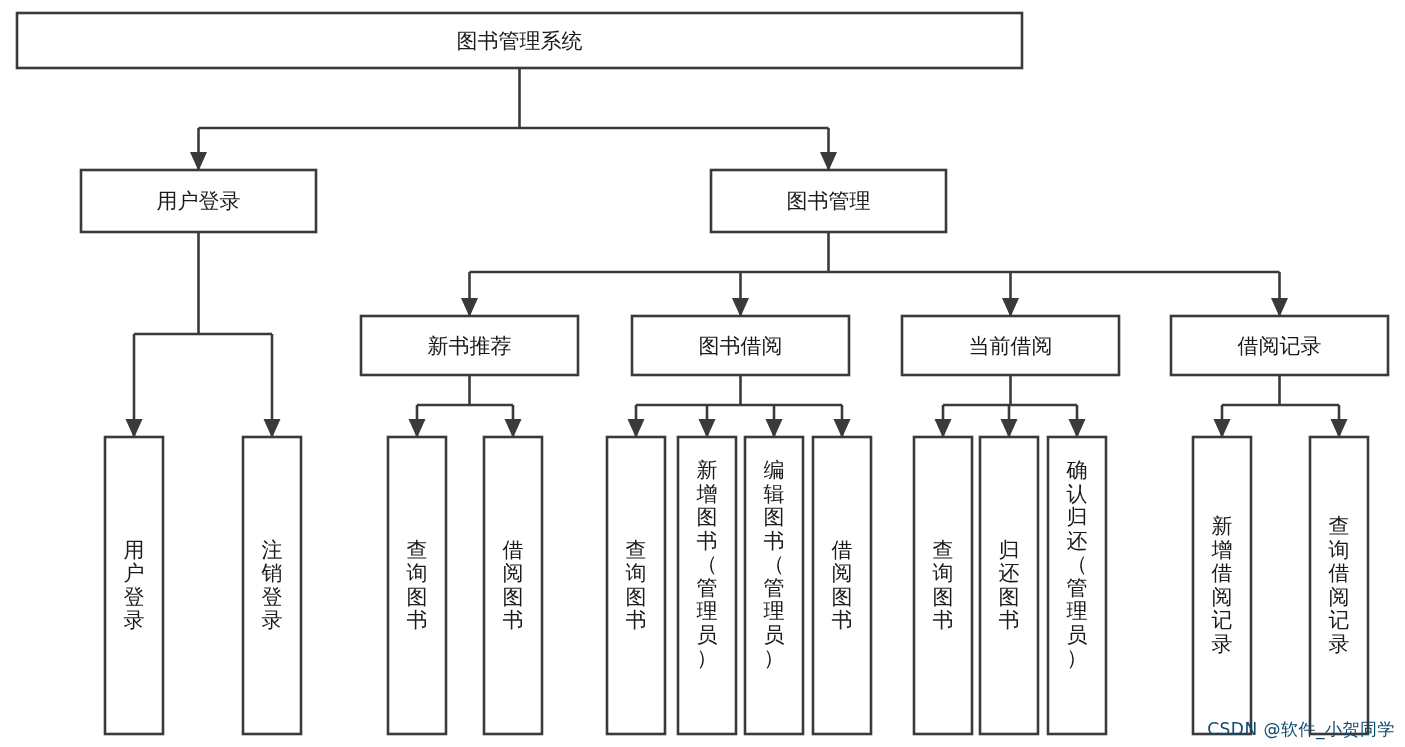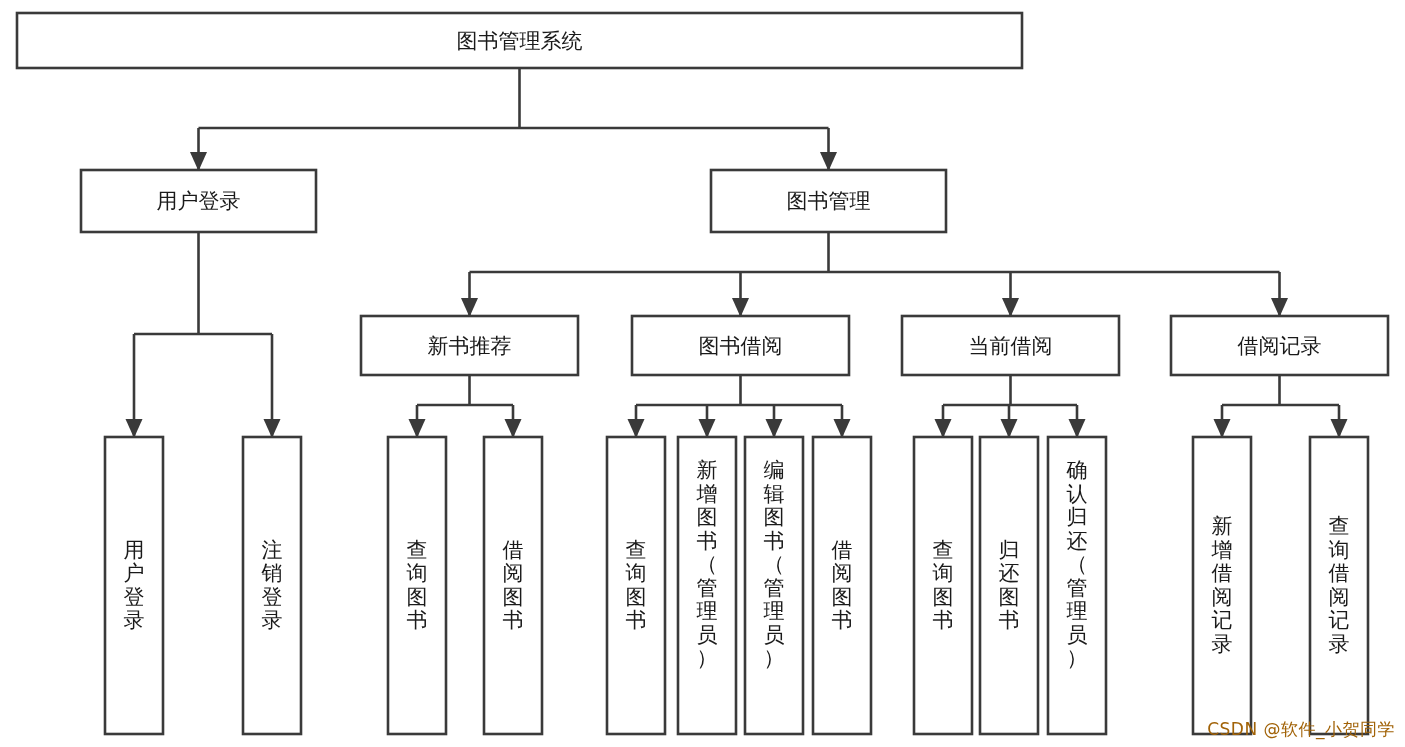--- a/index.html
+++ b/index.html
@@ -53,21 +53,21 @@
   .arrow-head {
     fill: #3a3a3a;
     stroke: none;
   }
   .watermark {
     position: absolute;
     right: 10px;
     bottom: 6px;
     font-family: "DejaVu Sans", "Liberation Sans", sans-serif;
     font-size: 17px;
-    color: #a16207;
+    color: #0c4a6e;
     letter-spacing: 0.5px;
     white-space: nowrap;
     user-select: none;
   }
 </style>
 </head>
 <body>
 
 <div id="chart-root">
   <svg class="diagram" viewBox="0 0 1405 747">

